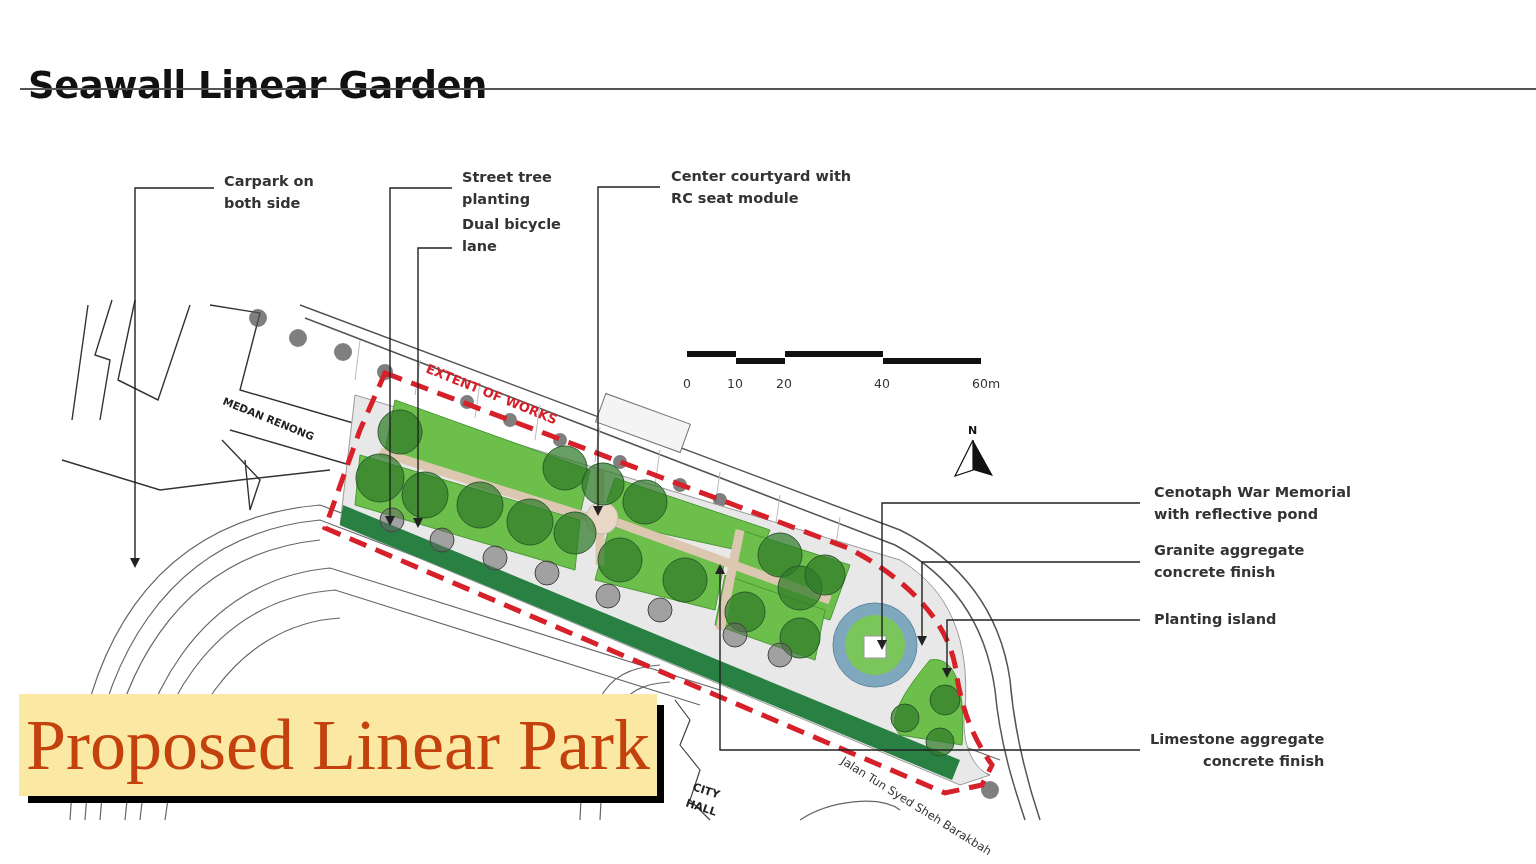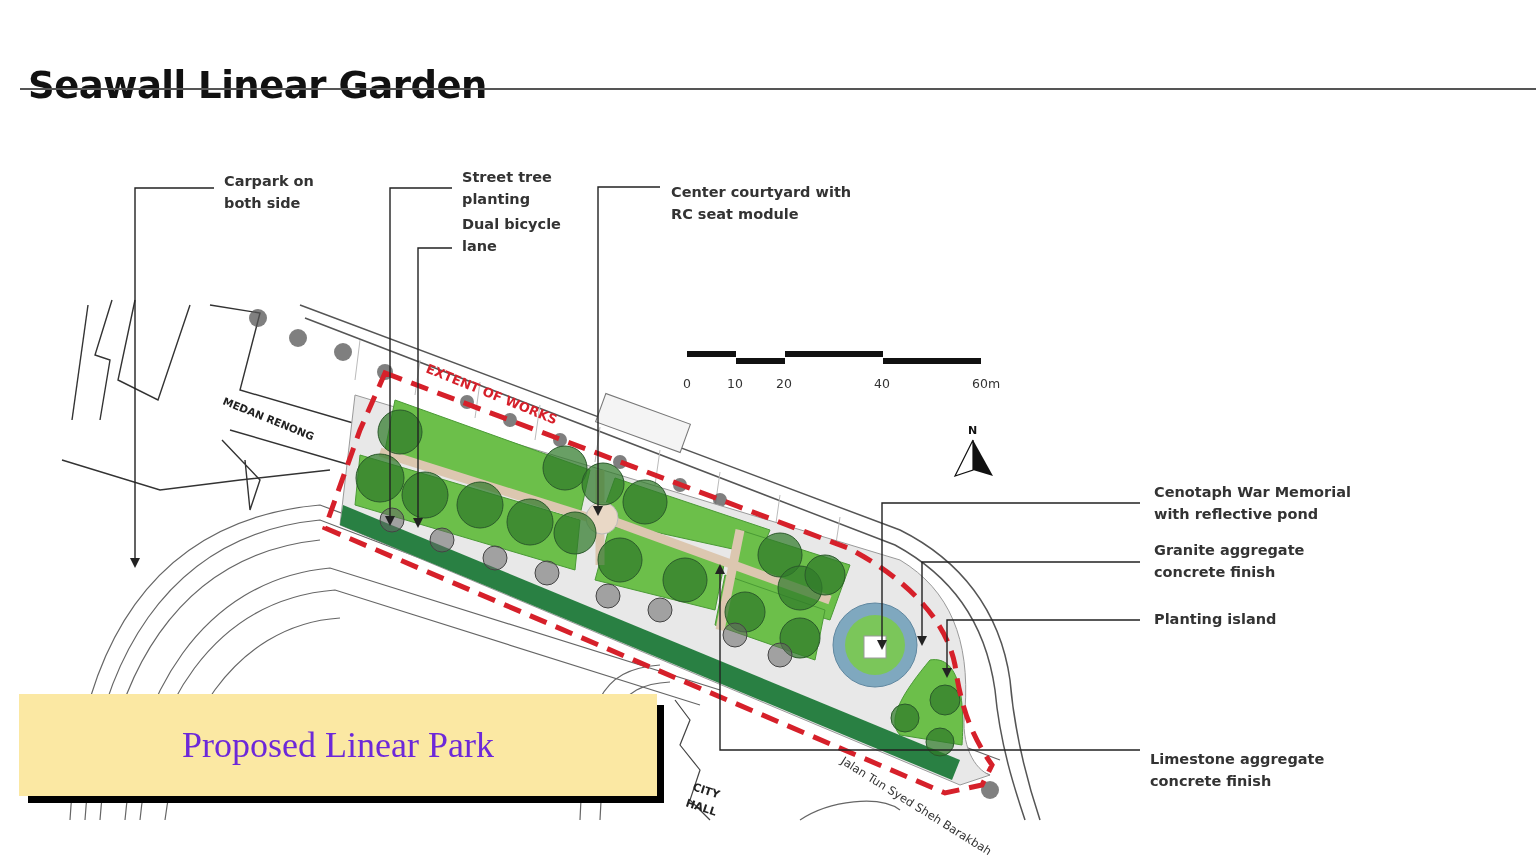--- a/index.html
+++ b/index.html
@@ -2,21 +2,21 @@
 <html><head>
 <meta charset="utf-8">
 <style>
   html, body { margin:0; padding:0; background:#ffffff; }
   body { width:1536px; height:864px; position:relative; overflow:hidden; font-family:"DejaVu Sans", "Liberation Sans", sans-serif; }
   .title { position:absolute; left:28px; top:24px; font-family:"DejaVu Sans", sans-serif; font-weight:bold; font-size:37px; color:#111; letter-spacing:-0.5px;margin-top:40px; }
   .rule { position:absolute; left:20px; top:88px; width:1516px; height:2px; background:#555; }
   svg.plan { position:absolute; left:0; top:0; }
   .lbl { position:absolute; font-family:"DejaVu Sans", sans-serif; font-size:14.5px; line-height:22px; color:#333; white-space:pre-line;font-weight:bold; }
   .caption-shadow { position:absolute; left:28px; top:705px; width:636px; height:98px; background:#000; }
-  .caption { position:absolute; left:19px; top:694px; width:638px; height:102px; background:#fbe8a3; display:flex; align-items:center; justify-content:center; font-family:"Liberation Serif", "DejaVu Serif", serif; font-size:36px; color:#6d28d9; }
+  .caption { position:absolute; left:19px; top:694px; width:638px; height:102px; background:#fbe8a3; display:flex; align-items:center; justify-content:center; font-family:"Liberation Serif", "DejaVu Serif", serif; font-size:72px; color:#c2410c; }
 </style>
 </head>
 <body>
 
 <div class="title">Seawall Linear Garden</div>
 <div class="rule"></div>
 
 <svg class="plan" width="1536" height="864" viewBox="0 0 1536 864" xmlns="http://www.w3.org/2000/svg">
 
   <g fill="none" stroke="#333" stroke-width="1.4">
@@ -186,26 +186,26 @@
     <polygon points="973,440 993,476 973,470" fill="#111"></polygon>
   </g>
 </svg>
 
 <div class="lbl" style="left:224px;top:170px;">Carpark on
 both side</div>
 <div class="lbl" style="left:462px;top:166px;">Street tree
 planting</div>
 <div class="lbl" style="left:462px;top:213px;">Dual bicycle
 lane</div>
-<div class="lbl" style="left:671px;top:165px;margin-top:16px;">Center courtyard with
+<div class="lbl" style="left:671px;top:165px;">Center courtyard with
 RC seat module</div>
 <div class="lbl" style="left:1154px;top:481px;">Cenotaph War Memorial
 with reflective pond</div>
 <div class="lbl" style="left:1154px;top:539px;">Granite aggregate
 concrete finish</div>
 <div class="lbl" style="left:1154px;top:608px;">Planting island</div>
-<div class="lbl" style="left:1150px;top:748px;">Limestone aggregate
+<div class="lbl" style="left:1150px;top:728px;text-align:right;">Limestone aggregate
 concrete finish</div>
 
 <div class="caption-shadow"></div>
 <div class="caption">
   <span>Proposed Linear Park</span>
 </div>
 
 </body></html>

